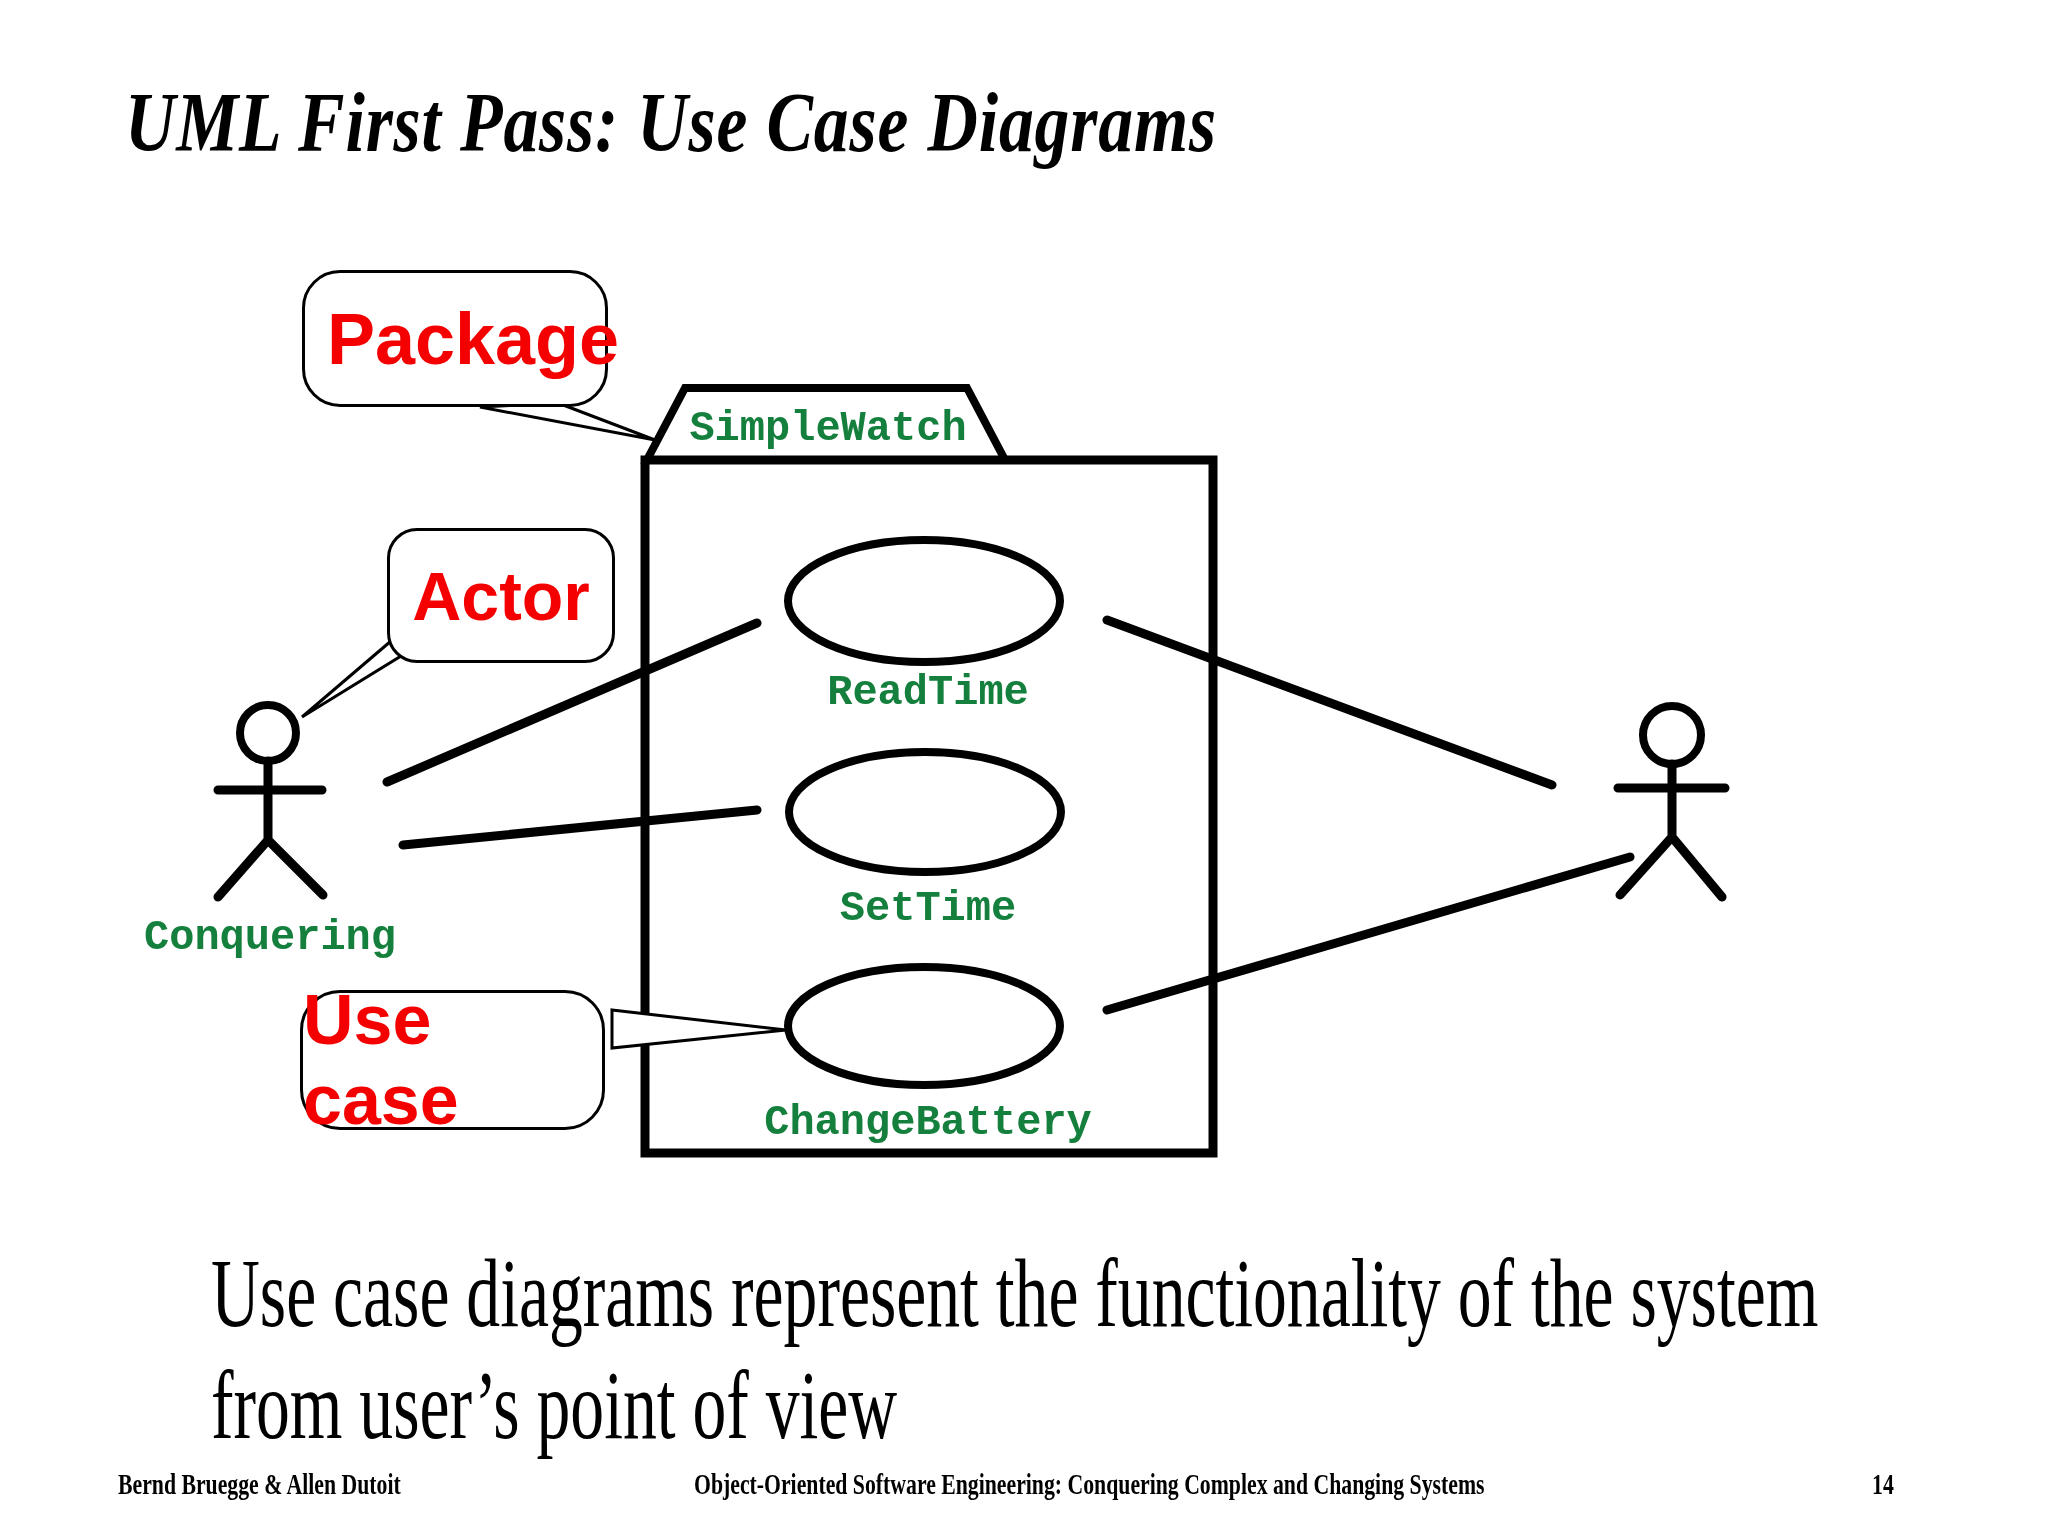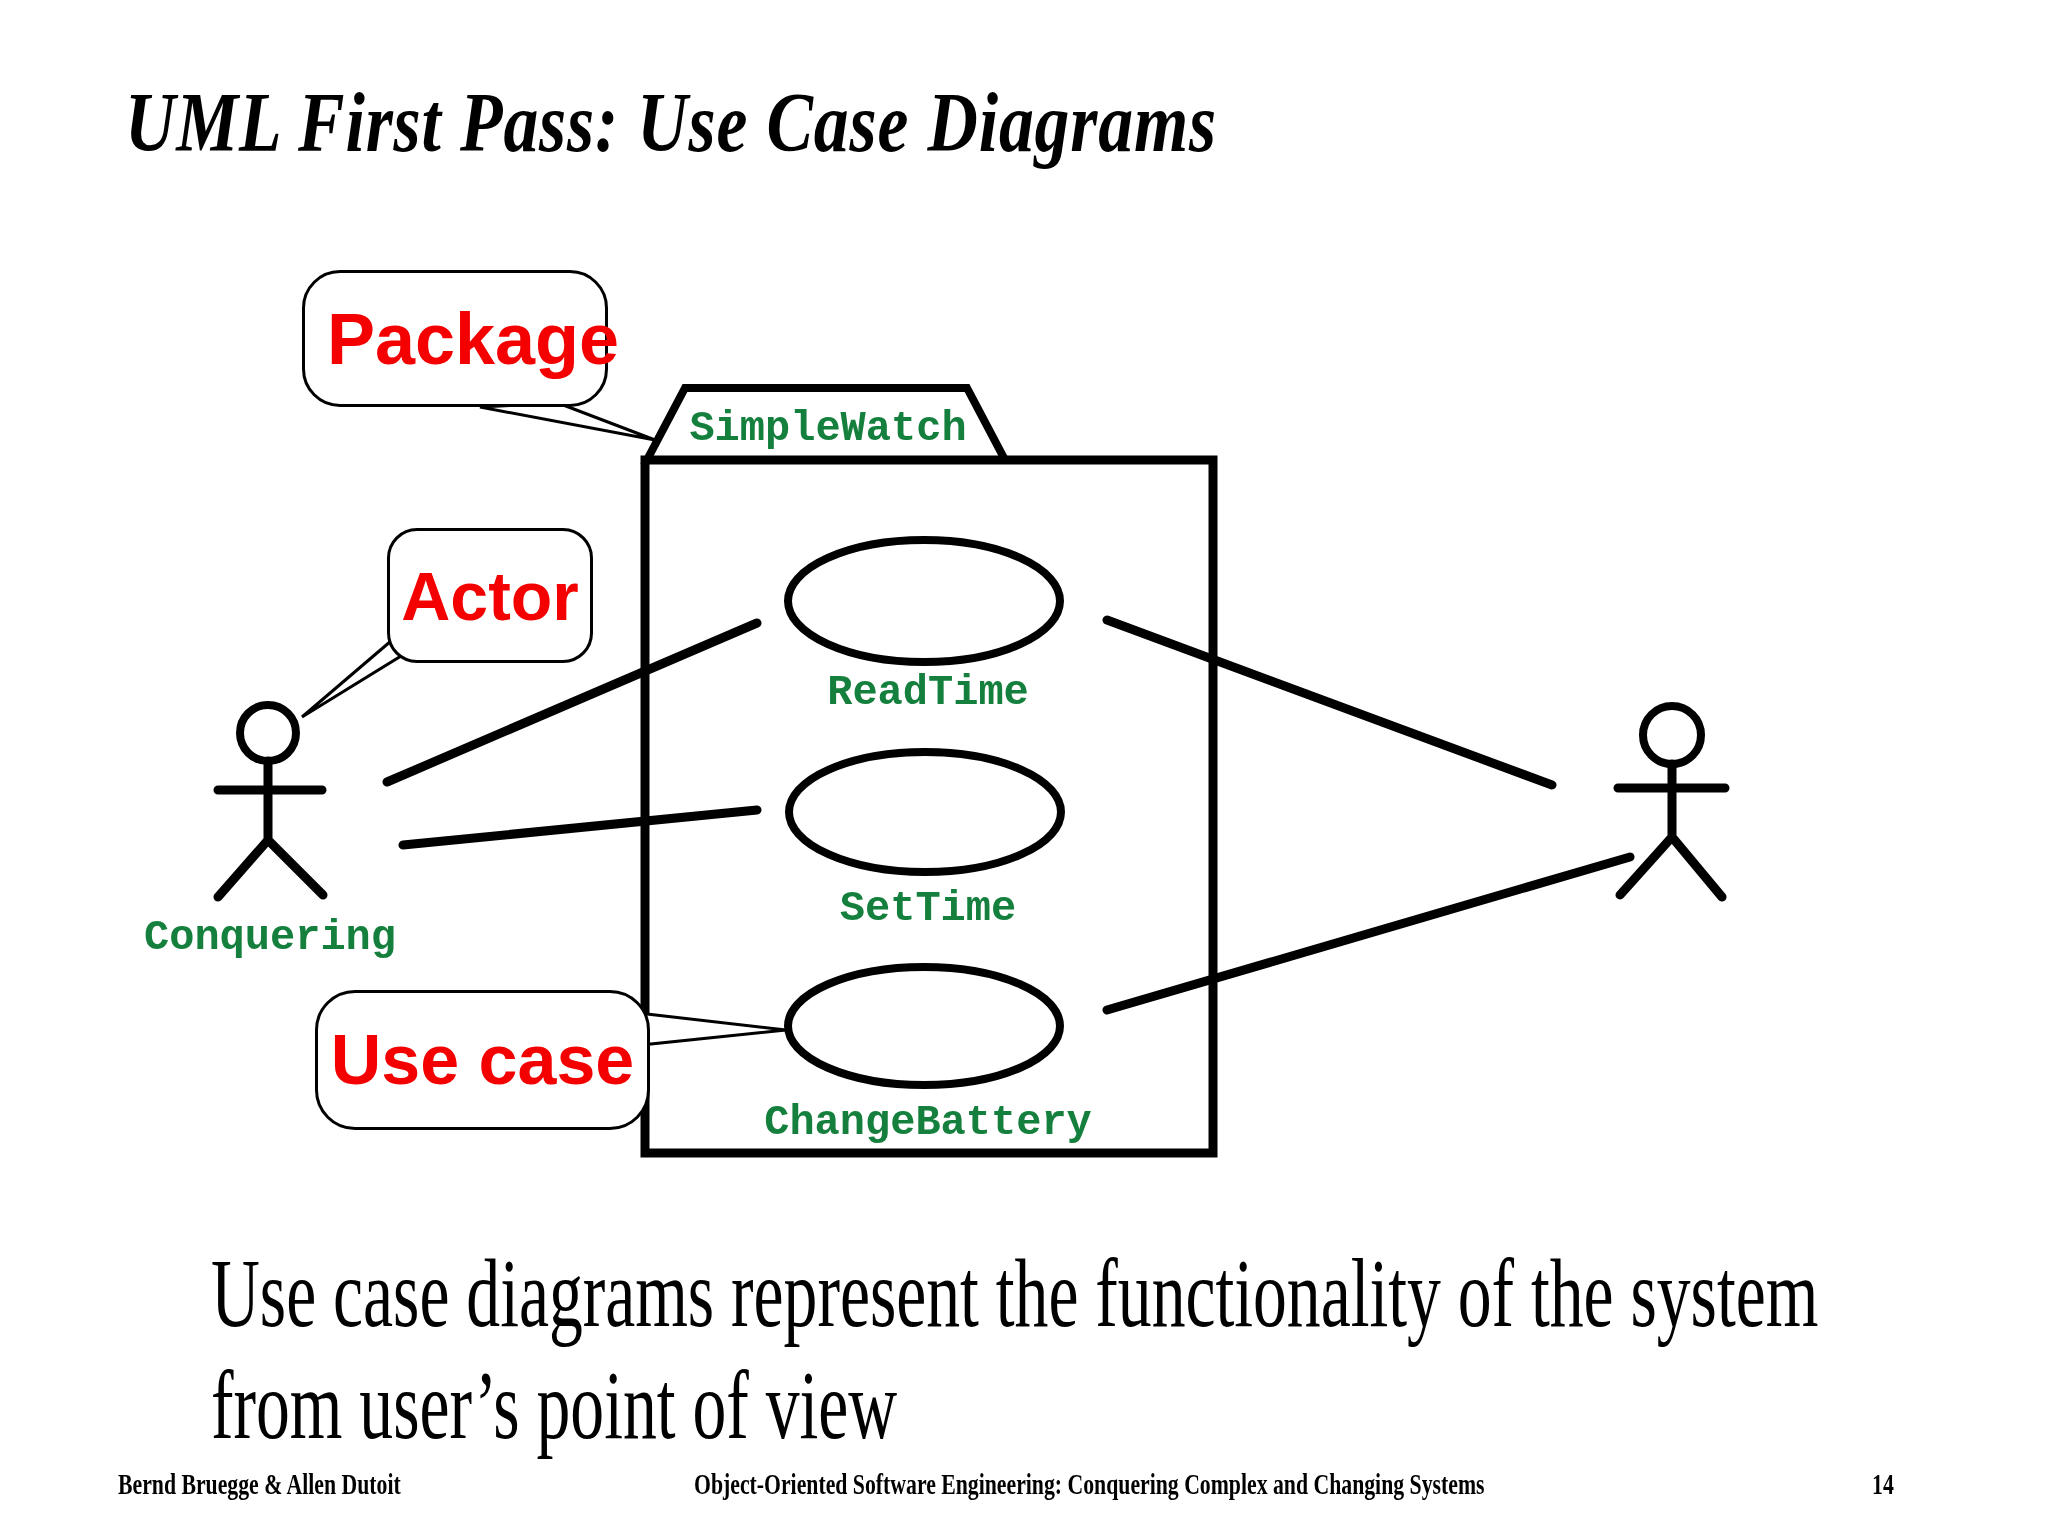--- a/index.html
+++ b/index.html
@@ -13,22 +13,22 @@
     left:125px;top:74px;font-size:84px;font-weight:bold;font-style:italic;
     color:#000;transform:scaleX(0.83);transform-origin:left top;letter-spacing:1px;
   }
   .callout{
     position:absolute;background:#fff;border:3px solid #000;
     display:flex;align-items:center;justify-content:center;
     font-family:"Liberation Sans", sans-serif;font-weight:bold;color:var(--red,#f40000);
     box-sizing:border-box;
   }
   .callout-package{left:302px;top:270px;width:306px;height:137px;border-radius:38px;font-size:72px;padding-left:36px;}
-  .callout-actor{left:387px;top:528px;width:206px;height:135px;border-radius:30px;font-size:68px;}
-  .callout-usecase{left:300px;top:990px;width:335px;height:140px;border-radius:40px;font-size:70px;margin-left:15px;}
+  .callout-actor{left:387px;top:528px;width:228px;height:135px;border-radius:30px;font-size:68px;}
+  .callout-usecase{left:300px;top:990px;width:305px;height:140px;border-radius:40px;font-size:70px;}
   .mono-label{
     position:absolute;transform:translateX(-50%);
     font-family:"Liberation Mono", monospace;font-weight:bold;font-size:42px;
     line-height:1;color:#15803d;white-space:nowrap;
   }
   .body-text{
     left:211px;top:1237px;font-size:98px;line-height:112px;color:#000;
     transform:scaleX(0.69);transform-origin:left top;
   }
   .footer-item{

